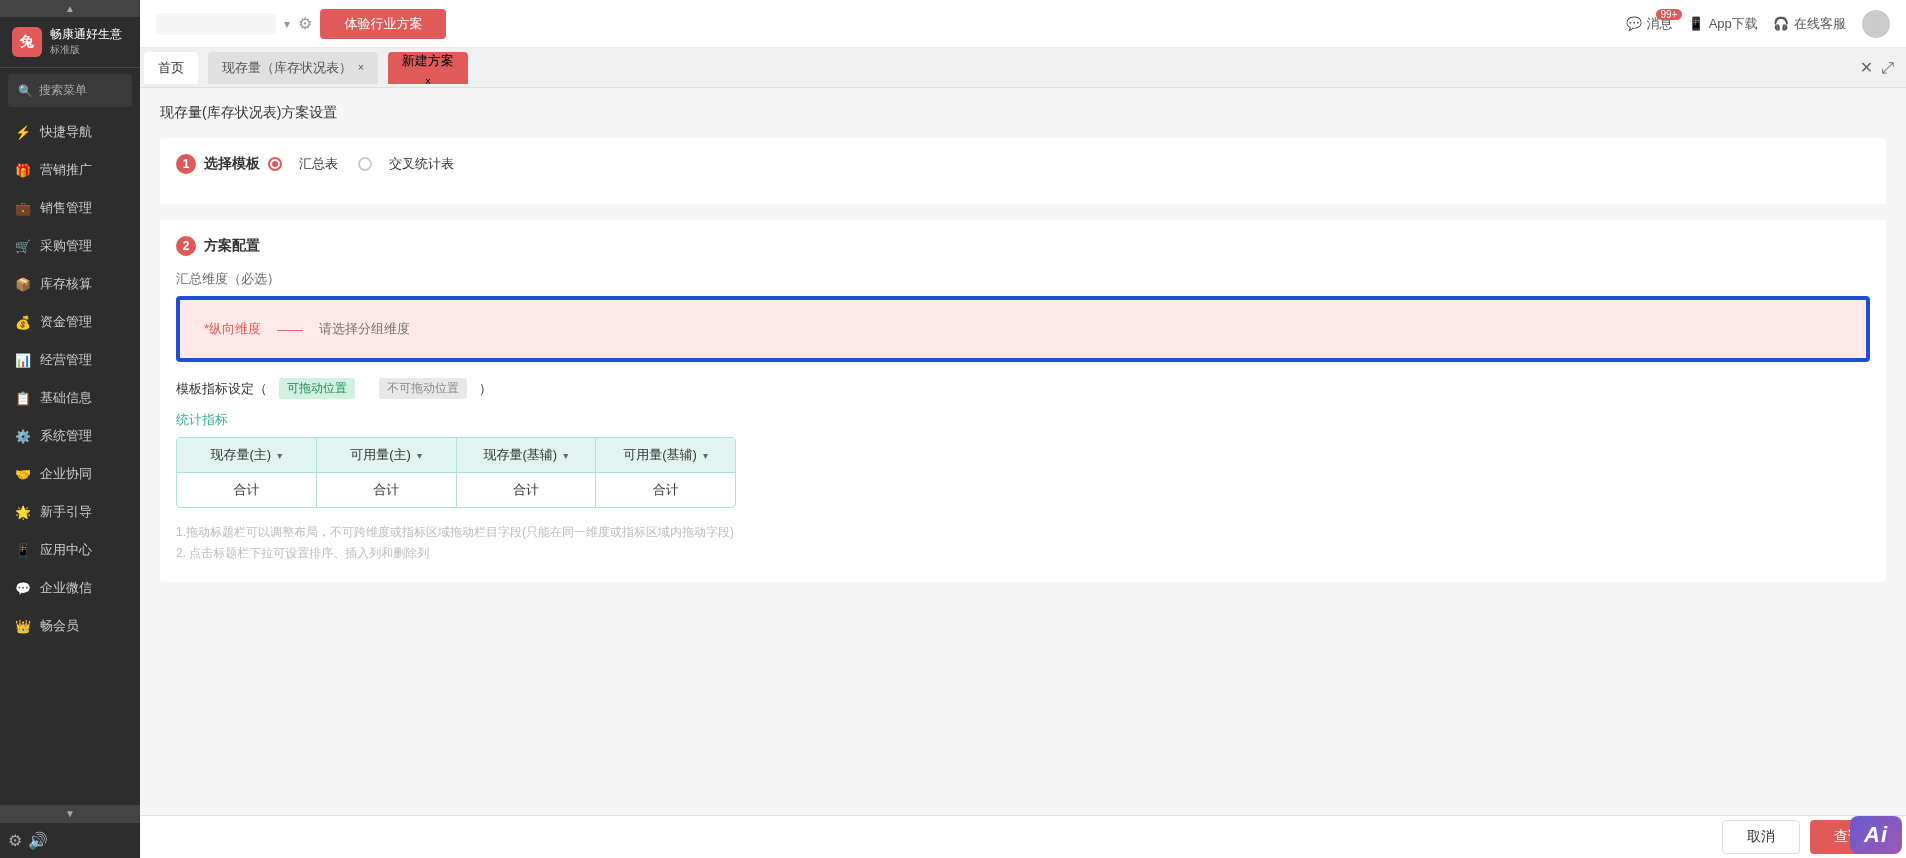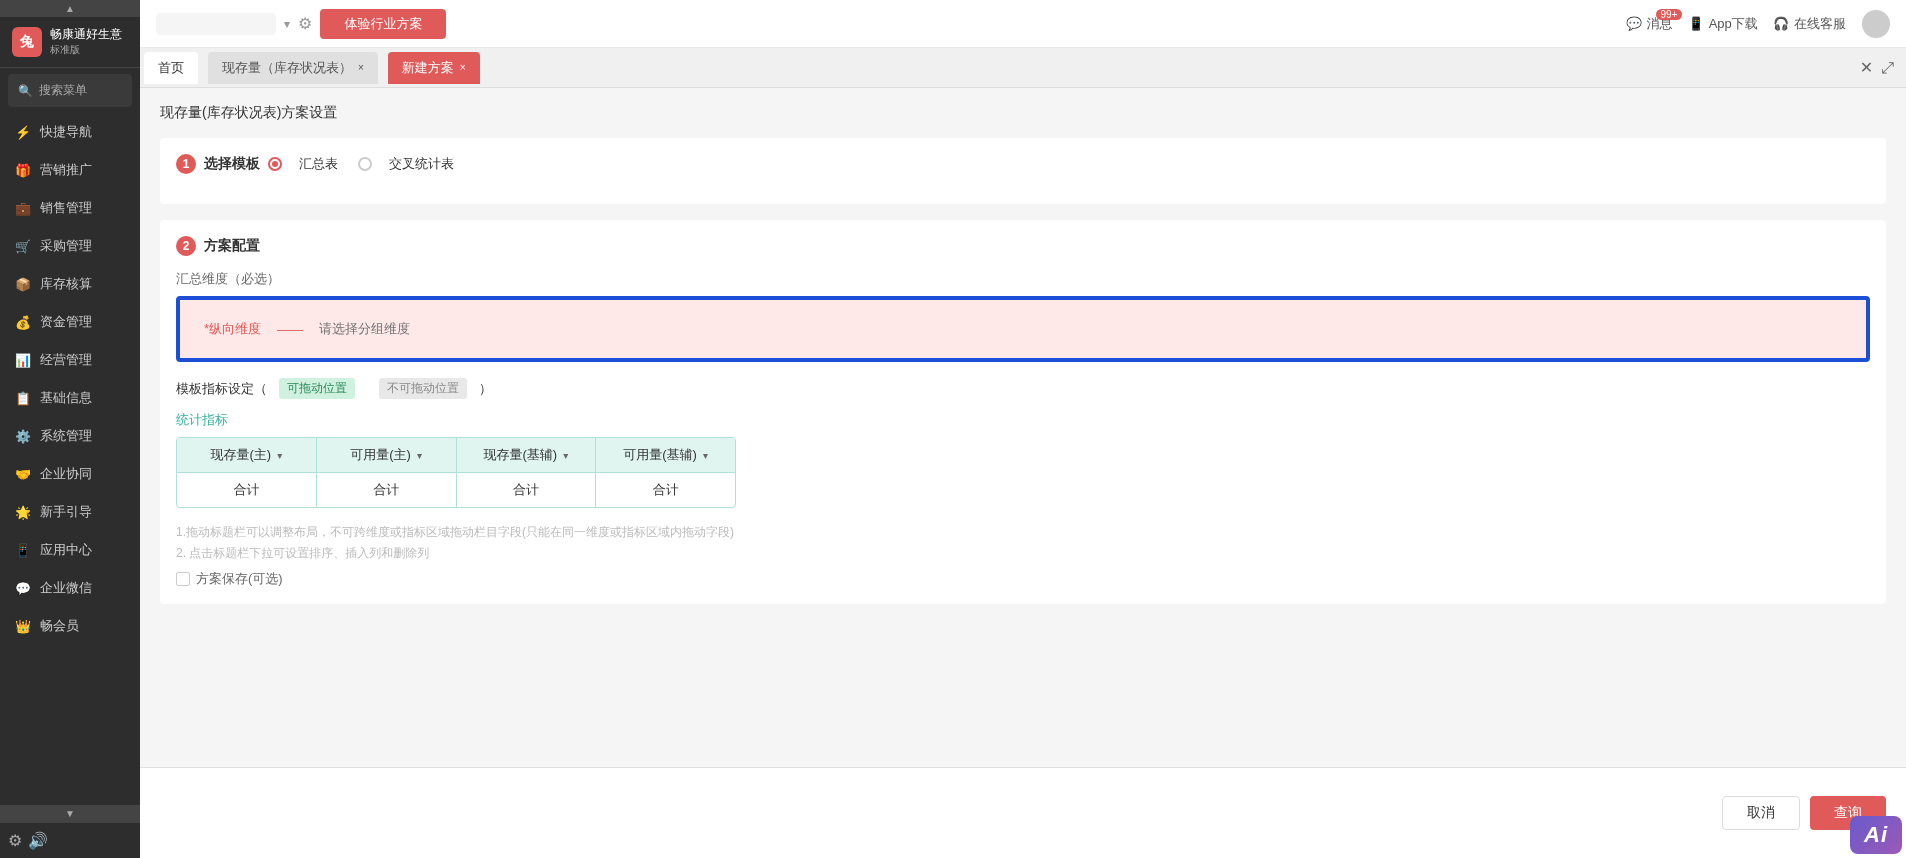--- a/index.html
+++ b/index.html
@@ -144,21 +144,22 @@
       padding: 0 14px;
       height: 32px;
       border-radius: 4px 4px 0 0;
       cursor: pointer;
       font-size: 13px;
       background: #e0e0e0;
       color: #555;
     }
     .tab.active {
       background: #e05a5a;
-      color: #ffffff;
+      color: #000000;
+      flex-direction: column;
     }
     .tab-home { background: #fff; color: #333; }
     .tab-close { font-size: 10px; color: inherit; cursor: pointer; }
     .tabs-right { margin-left: auto; display: flex; align-items: center; gap: 8px; padding-right: 8px; }
     .tabs-right-icon { color: #666; font-size: 16px; cursor: pointer; }
 
     
     .page-content {
       flex: 1;
       overflow-y: auto;
@@ -300,21 +301,21 @@
       width: 14px; height: 14px;
       border: 1px solid #ccc;
       border-radius: 2px;
       cursor: pointer;
     }
 
     
     .page-footer {
       background: #fff;
       border-top: 1px solid #e0e0e0;
-      padding: 28px 20px;
+      padding: 4px 20px;
       display: flex;
       justify-content: flex-end;
       gap: 10px;
       flex-shrink: 0;
     }
     .btn-cancel {
       padding: 7px 24px;
       border: 1px solid #ddd;
       background: #fff;
       border-radius: 4px;
@@ -559,24 +560,20 @@
             <div class="stats-table-cell">合计</div>
           </div>
         </div>
       </div>
 
       <div class="tips-section">
         <p>1.拖动标题栏可以调整布局，不可跨维度或指标区域拖动栏目字段(只能在同一维度或指标区域内拖动字段)</p>
         <p>2. 点击标题栏下拉可设置排序、插入列和删除列</p>
       </div>
 
-      <div class="save-option">
-        <div class="save-checkbox"></div>
-        <span>方案保存(可选)</span>
-      </div>
     </div>
 
   </div>
 
   <div class="page-footer">
     <button class="btn-cancel">取消</button>
     <button class="btn-query">查询</button>
   </div>
 
 </div>

